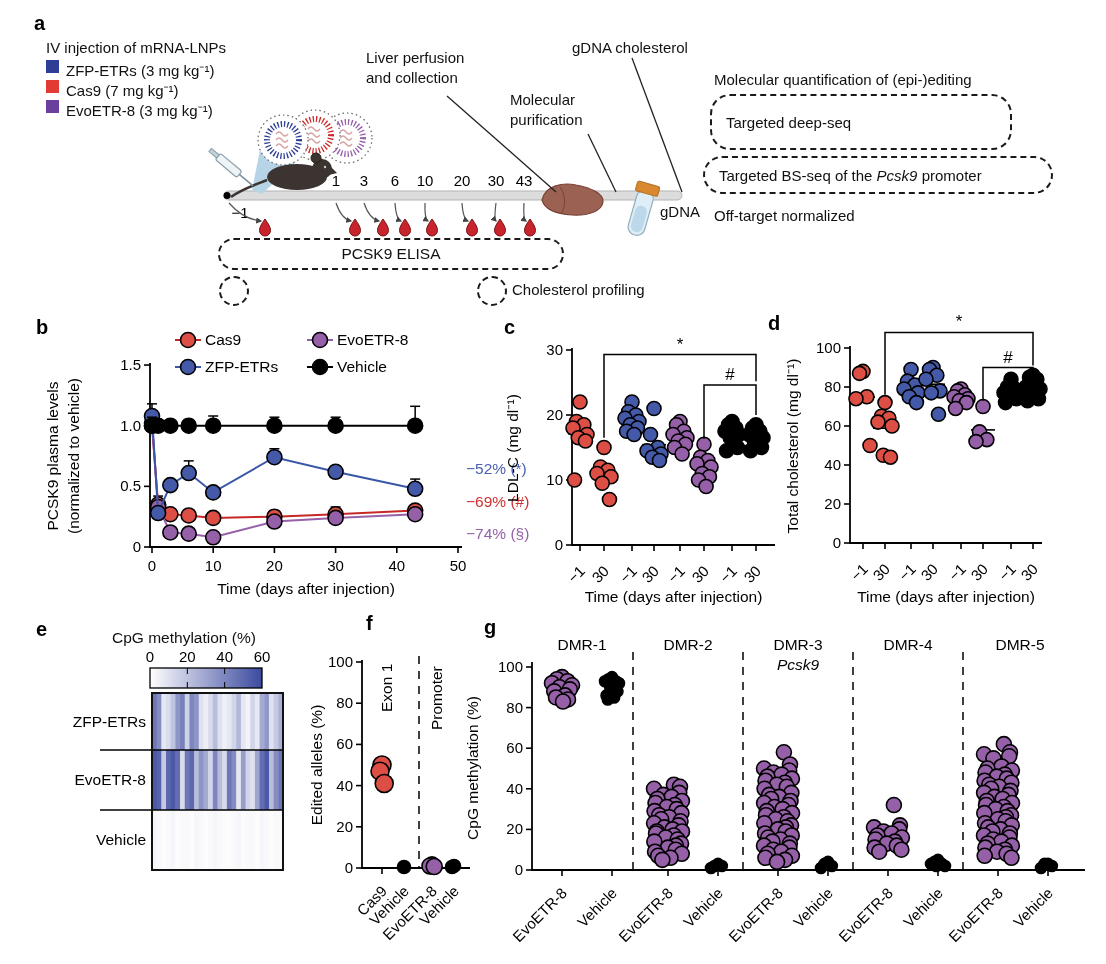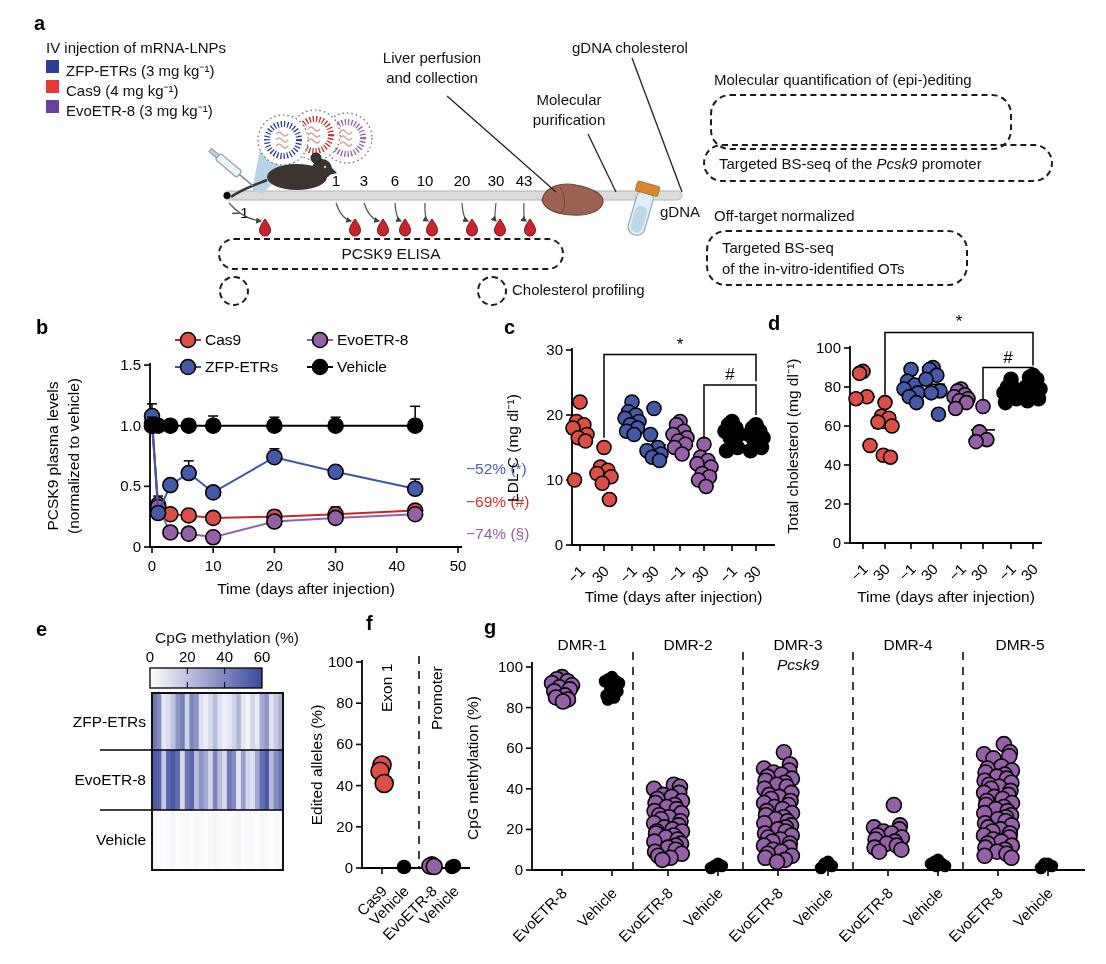--- a/index.html
+++ b/index.html
@@ -1,21 +1,21 @@
 <!DOCTYPE html>
 <html><head>
 <meta charset="utf-8">
 <style>
   html,body{margin:0;padding:0;background:#fff;}
   .fig{position:relative;width:1106px;height:964px;background:#fff;overflow:hidden;
        font-family:"Liberation Sans",sans-serif;color:#111;}
   #fig-svg{position:absolute;left:0;top:0;z-index:1;}
   .pl{position:absolute;z-index:3;font:bold 20px "Liberation Sans",sans-serif;color:#000;}
   .t{position:absolute;z-index:2;font:15px "Liberation Sans",sans-serif;color:#111;white-space:pre-line;line-height:20px;}
-  .tc{text-align:center;}
+  .tc{}
   .legend-row{position:absolute;z-index:2;display:flex;align-items:flex-start;font:15px "Liberation Sans",sans-serif;}
   .sq{display:inline-block;width:13px;height:13px;margin-right:7px;flex:0 0 13px;}
   .dbox{position:absolute;z-index:2;border:2px dashed #1a1a1a;border-radius:20px;
         display:flex;flex-direction:column;justify-content:center;padding:0 0 0 14px;
         font:15px "Liberation Sans",sans-serif;line-height:21px;box-sizing:border-box;}
   .dcirc{position:absolute;z-index:2;width:26px;height:26px;border:2px dashed #1a1a1a;border-radius:50%;}
   .elisa{position:absolute;z-index:2;border:2px dashed #1a1a1a;border-radius:17px;
          display:flex;align-items:center;justify-content:center;
          font:15.5px "Liberation Sans",sans-serif;box-sizing:border-box;}
   i{font-style:italic;}
@@ -848,21 +848,21 @@
   <div class="pl" style="left:366px;top:612px">f</div>
   <div class="pl" style="left:484px;top:616px">g</div>
 
   <div class="t" style="left:46px;top:38px">IV injection of mRNA-LNPs</div>
   <div class="legend-row" style="left:46px;top:60px">
     <span class="sq" style="background-color: rgb(46, 62, 150);"></span>
     <span>ZFP-ETRs (3 mg kg⁻¹)</span>
   </div>
   <div class="legend-row" style="left:46px;top:80px">
     <span class="sq" style="background-color: rgb(226, 59, 54);"></span>
-    <span>Cas9 (4 mg kg⁻¹)</span>
+    <span>Cas9 (7 mg kg⁻¹)</span>
   </div>
   <div class="legend-row" style="left:46px;top:100px">
     <span class="sq" style="background-color: rgb(107, 63, 158);"></span>
     <span>EvoETR-8 (3 mg kg⁻¹)</span>
   </div>
 
   <div class="t tc" style="left:366px;top:48px;width:132px">Liver perfusion
 and collection</div>
   <div class="t" style="left:572px;top:38px">gDNA cholesterol</div>
   <div class="t tc" style="left:510px;top:90px;width:118px">Molecular
@@ -871,24 +871,21 @@
 
   <div class="elisa" style="left:218px;top:238px;width:346px;height:32px">
     <span>PCSK9 ELISA</span>
   </div>
   <div class="dcirc" style="left:219px;top:276px"></div>
   <div class="dcirc" style="left:477px;top:276px"></div>
   <div class="t" style="left:512px;top:280px">Cholesterol profiling</div>
 
   <div class="t" style="left:714px;top:70px">Molecular quantification of (epi-)editing</div>
   <div class="dbox" style="left:710px;top:94px;width:302px;height:56px">
+    <span>Targeted deep-seq</span>
   </div>
-  <div class="dbox" style="left:703px;top:144px;width:350px;height:38px">
+  <div class="dbox" style="left:703px;top:156px;width:350px;height:38px">
     <span><span>Targeted BS-seq of the </span><i>Pcsk9</i><span> promoter</span></span>
   </div>
   <div class="t" style="left:714px;top:206px">Off-target normalized</div>
-  <div class="dbox" style="left:706px;top:230px;width:262px;height:56px">
-    <span>Targeted BS-seq</span>
-    <span>of the in-vitro-identified OTs</span>
-  </div>
 
   <div class="t tc" style="left:112px;top:628px;width:230px;font-size:15.5px">CpG methylation (%)</div>
 </div>
 
 </body></html>

